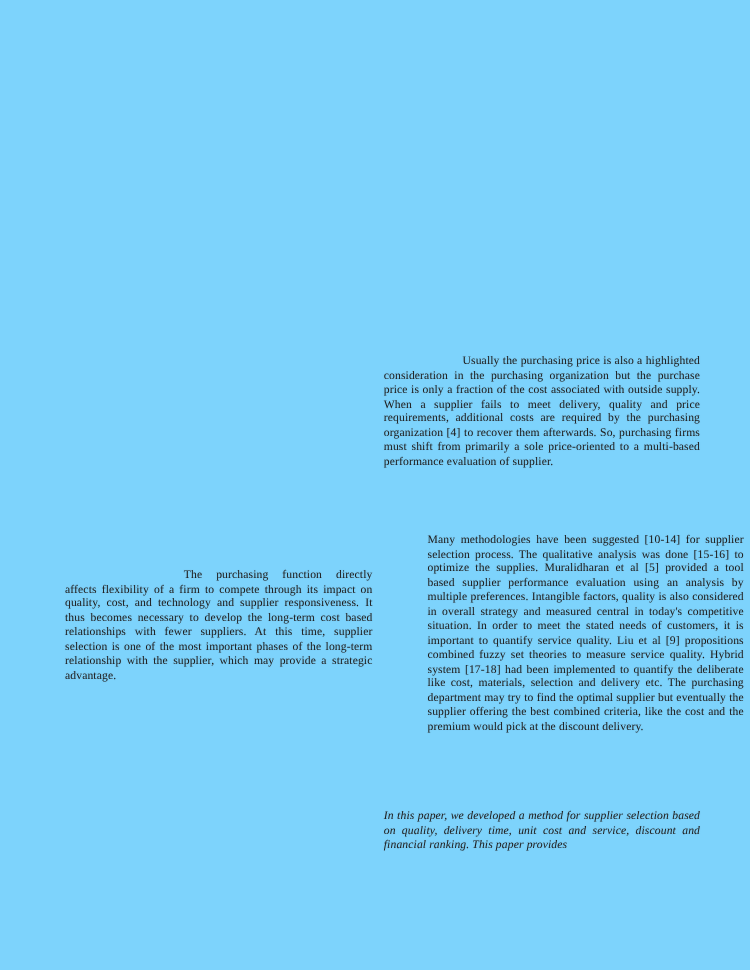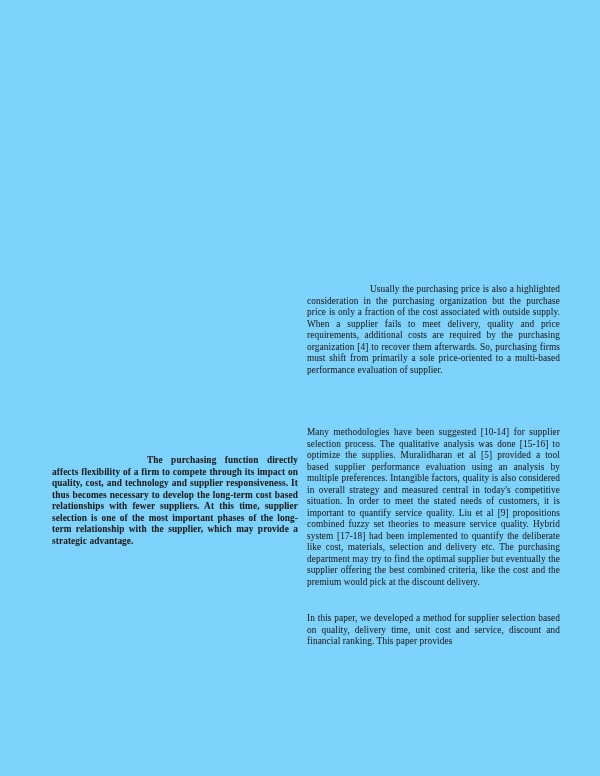--- a/index.html
+++ b/index.html
@@ -18,28 +18,28 @@
   .para {
     position: absolute;
     color: #1c1c1c;
     text-shadow: 0 0 1px rgba(110,110,110,0.28);
     font-size: 9.3px;
     line-height: 11.5px;
     text-align: justify;
     text-justify: inter-word;
     letter-spacing: 0.1px;
   }
-  .left-col  { left: 52px;  width: 246px; font-weight: bold; }
+  .left-col  { left: 52px;  width: 246px; }
   .right-col { left: 307px; width: 253px; }
   .indent-deep  { text-indent: 95px; }
   .indent-first { text-indent: 63px; }
   #right-para-1 { top: 284px; }
   #left-para-1  { top: 455px; }
-  #right-para-2 { top: 427px; }
-  #right-para-3 { top: 613px; }
+  #right-para-2 { top: 427px; margin-left: 35px; }
+  #right-para-3 { top: 648px; font-style: italic; }
 </style>
 </head>
 <body>
 
 <div class="page">
 
   <div id="right-para-1" class="para right-col indent-first">Usually the purchasing price is also a highlighted consideration in the purchasing organization but the purchase price is only a fraction of the cost associated with outside supply. When a supplier fails to meet delivery, quality and price requirements, additional costs are required by the purchasing organization [4] to recover them afterwards. So, purchasing firms must shift from primarily a sole price-oriented to a multi-based performance evaluation of supplier.</div>
 
   <div id="right-para-2" class="para right-col">Many methodologies have been suggested [10-14] for supplier selection process. The qualitative analysis was done [15-16] to optimize the supplies. Muralidharan et al [5] provided a tool based supplier performance evaluation using an analysis by multiple preferences. Intangible factors, quality is also considered in overall strategy and measured central in today's competitive situation. In order to meet the stated needs of customers, it is important to quantify service quality. Liu et al [9] propositions combined fuzzy set theories to measure service quality. Hybrid system [17-18] had been implemented to quantify the deliberate like cost, materials, selection and delivery etc. The purchasing department may try to find the optimal supplier but eventually the supplier offering the best combined criteria, like the cost and the premium would pick at the discount delivery.</div>
 

